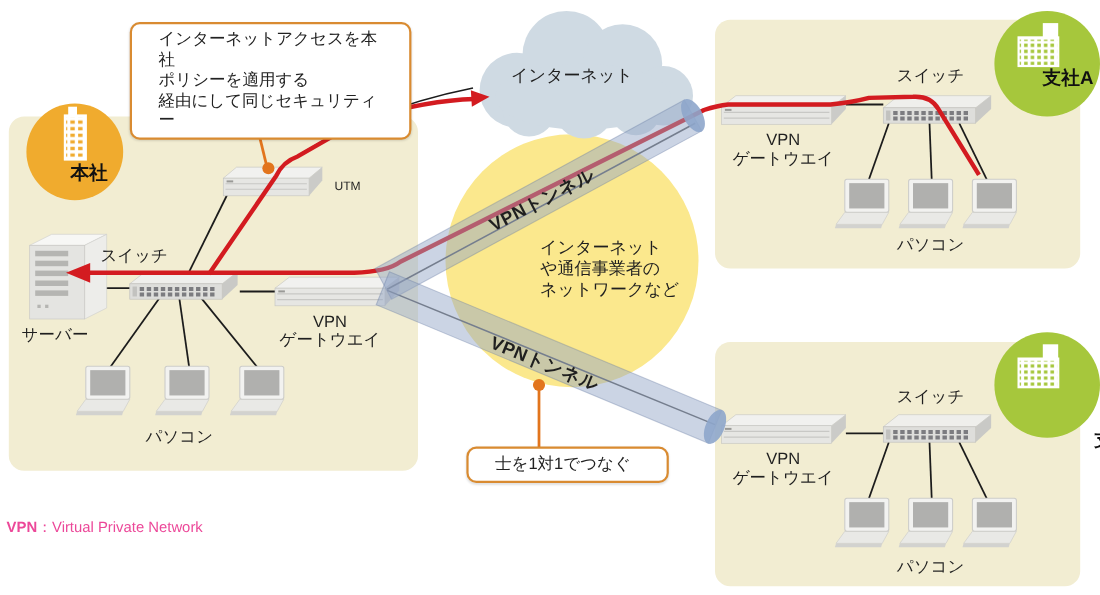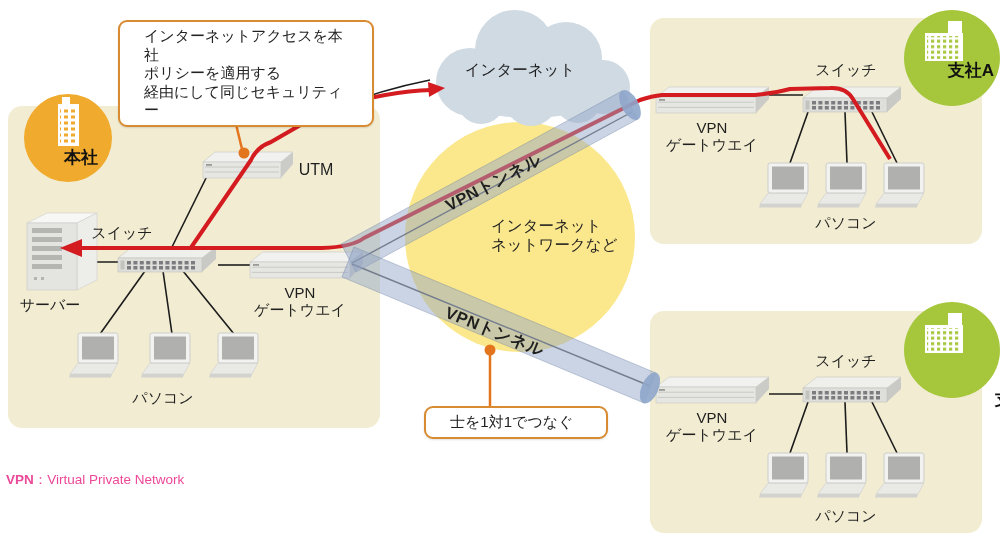--- a/index.html
+++ b/index.html
@@ -172,33 +172,34 @@
   <line x1="226" y1="83" x2="242" y2="149" stroke="#e2751d" stroke-width="2.5"></line>
   <circle cx="244" cy="153" r="5.5" fill="#e2751d"></circle>
   <line x1="490" y1="352" x2="490" y2="407" stroke="#e2751d" stroke-width="2.5"></line>
   <circle cx="490" cy="350" r="5.5" fill="#e2751d"></circle>
 </svg>
 
 <div class="t tc" style="left:450px;top:61px;width:140px;font-size:15.5px;">インターネット</div>
 
 <div class="t" style="left:491px;top:216px;font-size:15.5px;line-height:19px;">
   <div>インターネット</div>
+  <div>や通信事業者の</div>
   <div>ネットワークなど</div>
 </div>
 
 <div class="t tc rot" style="left:410px;top:173px;width:166px;transform:rotate(-27.5deg);">VPNトンネル</div>
 <div class="t tc rot" style="left:412px;top:322px;width:166px;transform:rotate(22deg);">VPNトンネル</div>
 
 <div class="t tc badge-label" style="left:38px;top:149px;width:60px;">本社</div>
 <div class="t tc badge-label" style="left:910px;top:62px;width:84px;">支社A</div>
 <div class="t tc badge-label" style="left:957px;top:354px;width:84px;margin-top:37px;">支社B</div>
 
 <div class="t tc" style="left:8px;top:296px;width:84px;">サーバー</div>
 <div class="t tc" style="left:80px;top:224px;width:84px;">スイッチ</div>
-<div class="t tc" style="left:288px;top:161px;width:56px;font-size:16px;">UTM</div>
+<div class="t tc" style="left:288px;top:161px;width:56px;font-size:11px;">UTM</div>
 <div class="t tc gwlab" style="left:250px;top:284px;width:100px;">
   <div>VPN</div>
   <div>ゲートウエイ</div>
 </div>
 <div class="t tc" style="left:121px;top:389px;width:84px;">パソコン</div>
 
 <div class="t tc" style="left:804px;top:61px;width:84px;">スイッチ</div>
 <div class="t tc gwlab" style="left:662px;top:119px;width:100px;">
   <div>VPN</div>
   <div>ゲートウエイ</div>

